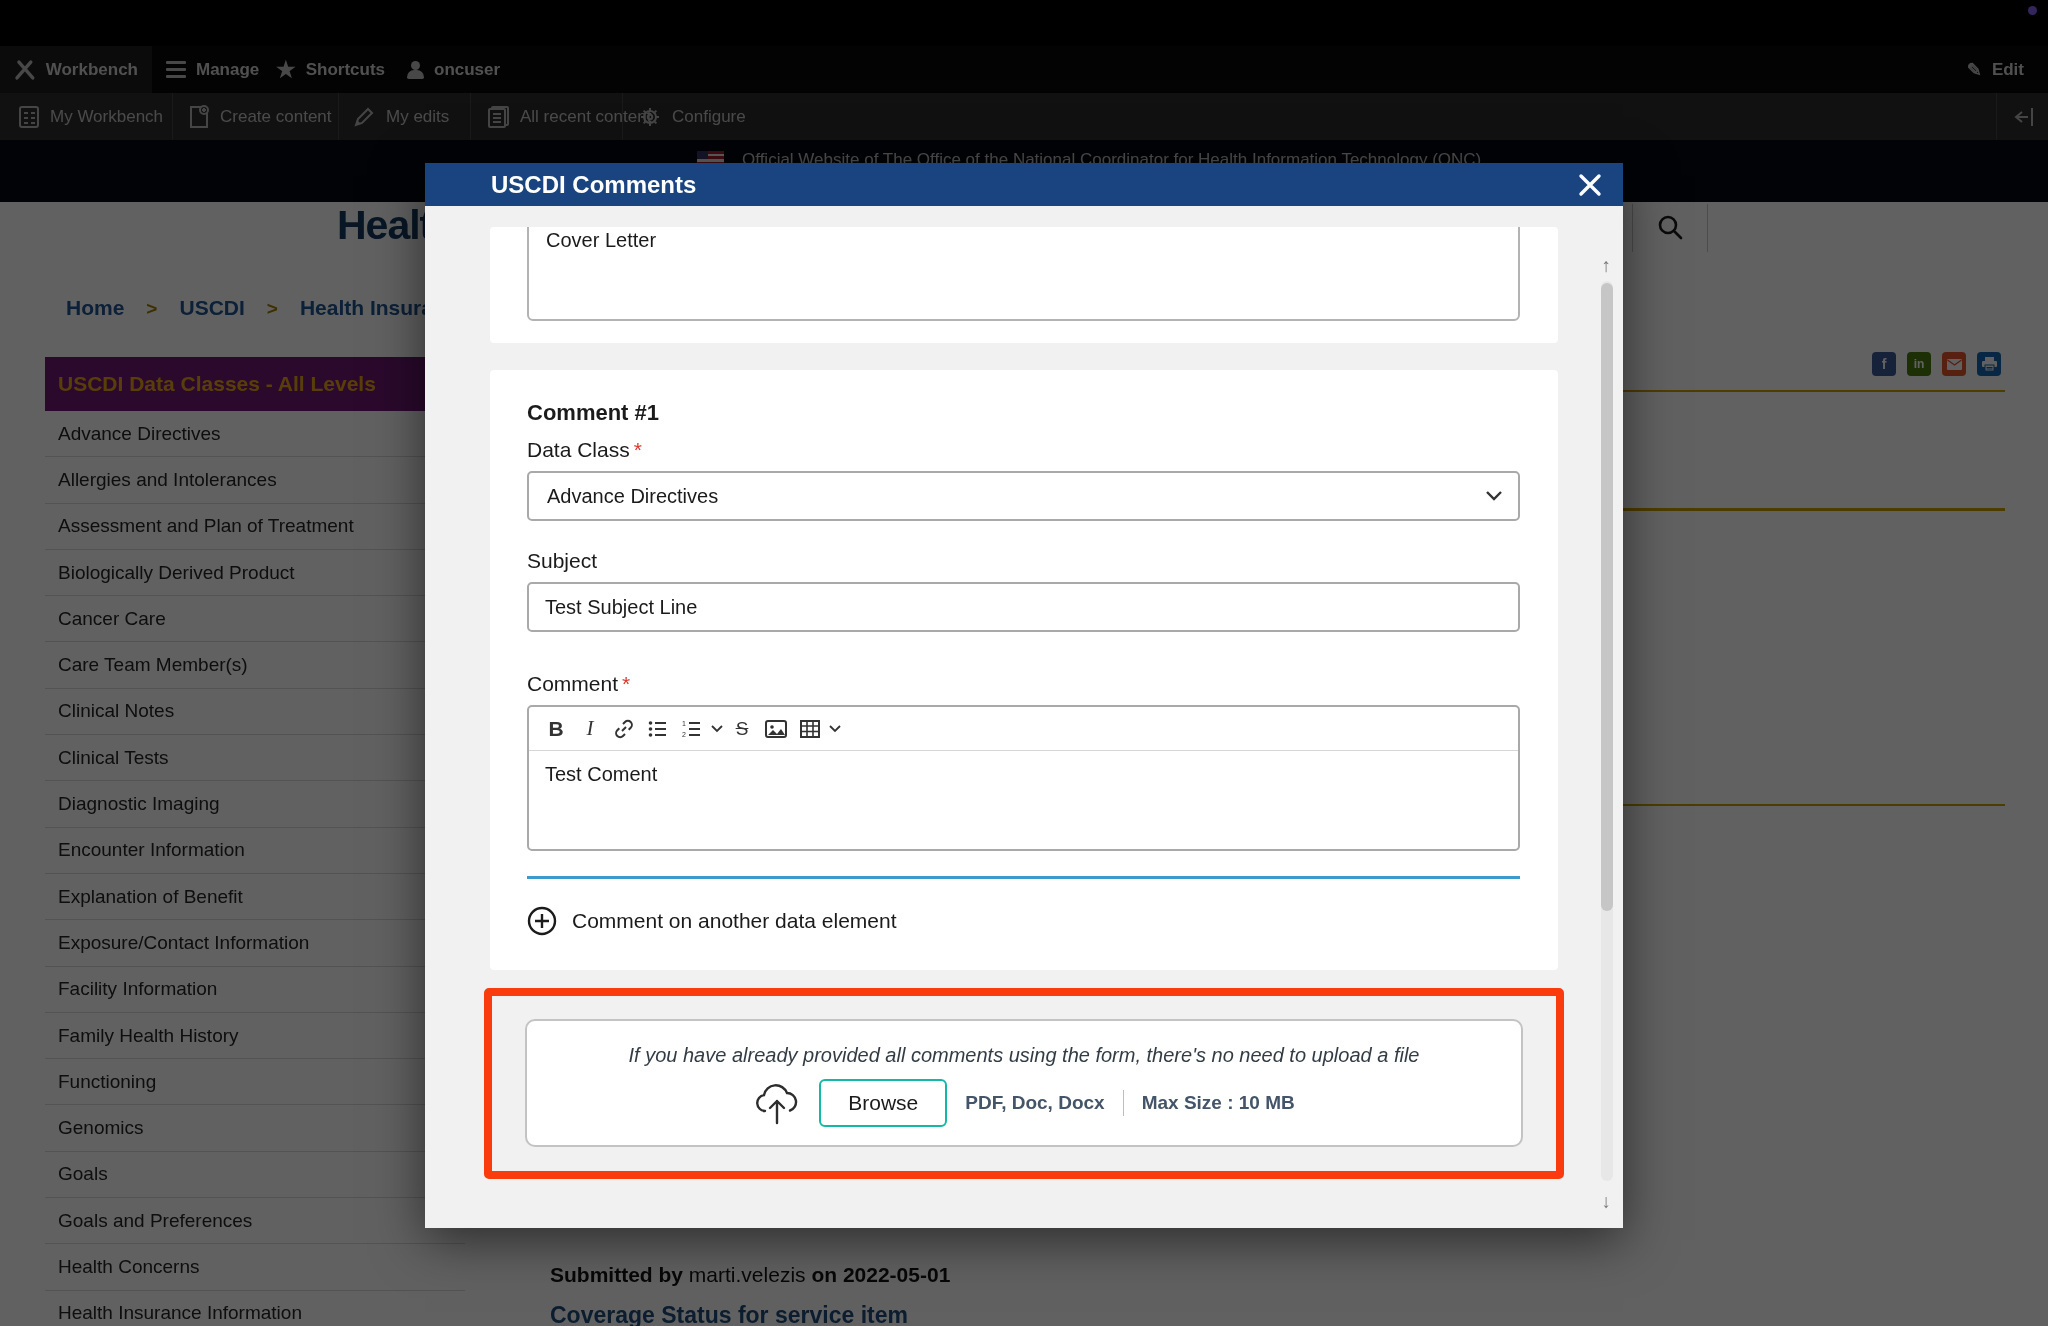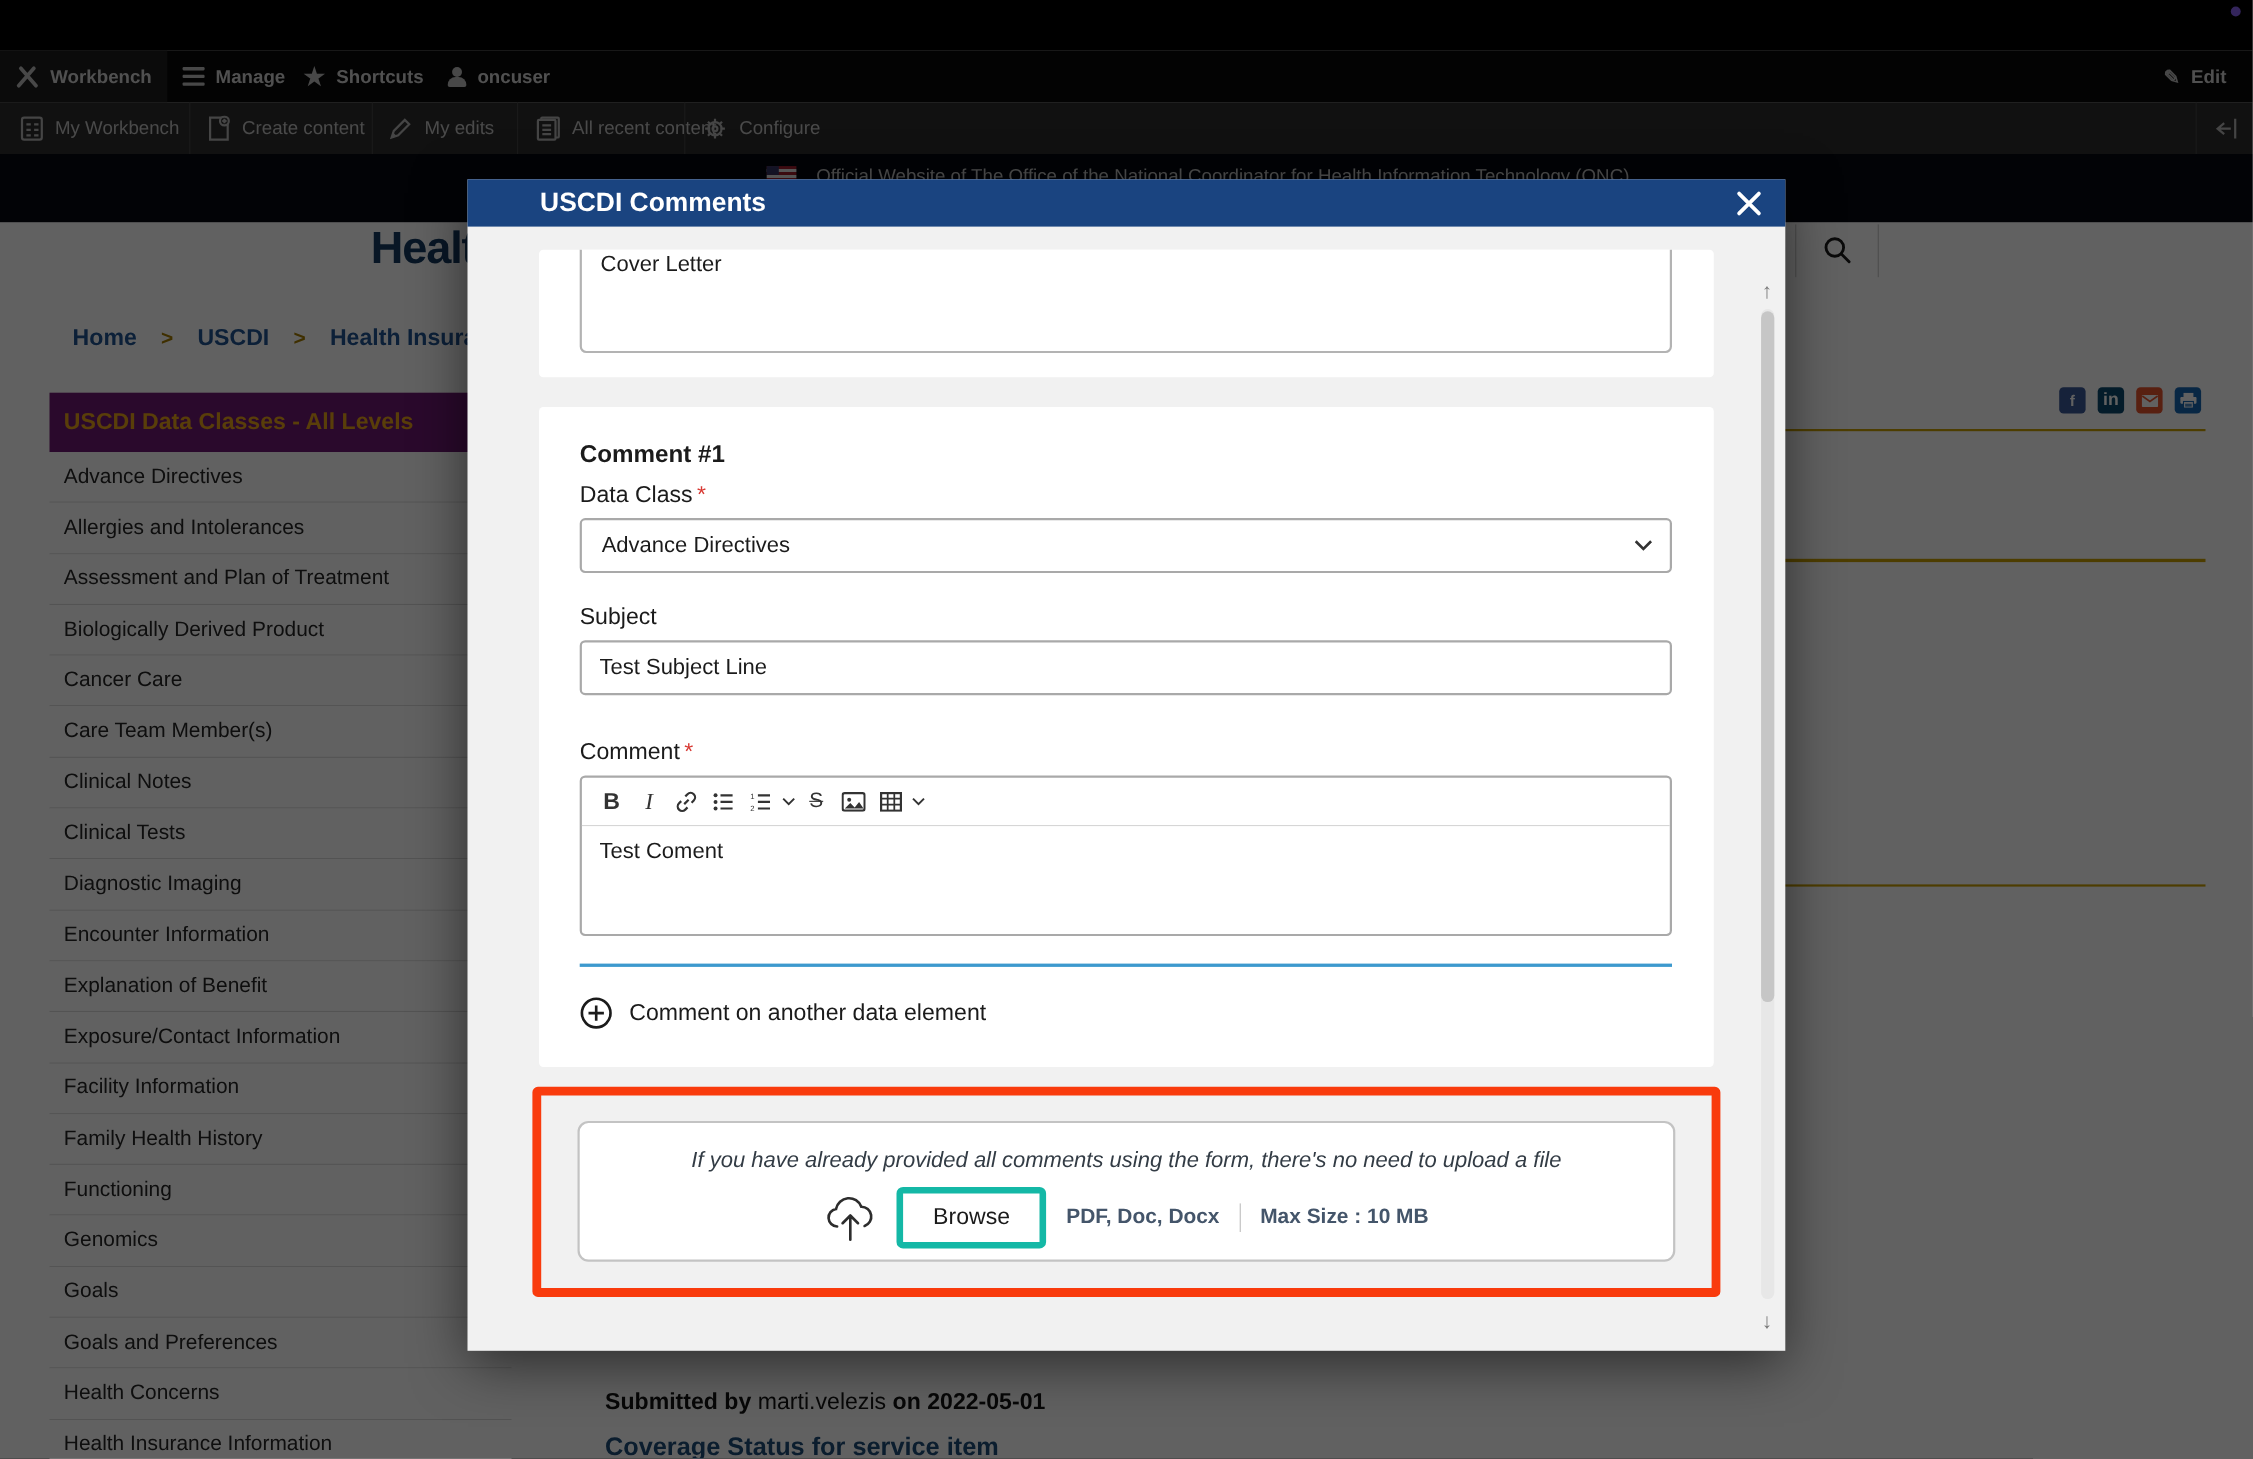--- a/index.html
+++ b/index.html
@@ -94,21 +94,21 @@
   .ed-chev{width:16px;}
   .ed-content{min-height:98px;font-size:20px;color:#1b1b1b;padding:12px 16px;}
   .bluehr{height:3px;background:#3d99ce;margin-top:25px;}
   .addrow{display:flex;align-items:center;gap:15px;margin-top:27px;cursor:pointer;}
   .addrow span{font-size:21px;color:#1b1b1b;}
 
   .redbox{margin:18px -6px 0;height:191px;border:8px solid #f93b0d;border-radius:5px;padding:23px 33px;}
   .upload{background:#fff;border:2px solid #c3c3c3;border-radius:10px;height:128px;text-align:center;}
   .up-note{font-style:italic;font-size:20px;color:#333c45;margin-top:23px;}
   .up-row{display:flex;align-items:center;justify-content:center;gap:18px;margin-top:12px;}
-  .browse{border:6px solid #14b8a6;border-radius:6px;background:#fff;padding:10px 27px;
+  .browse{border:2px solid #14b8a6;border-radius:6px;background:#fff;padding:10px 27px;
           font-size:21px;color:#1b1b1b;cursor:pointer;font-family:"Liberation Sans",sans-serif;}
   .meta{font-size:19px;font-weight:bold;color:#44556a;}
   .vsep{width:1px;height:26px;background:#bdbdbd;}
 
   .sb-arrow{position:absolute;right:12px;color:#7a7a7a;font-size:19px;cursor:pointer;}
   .sb-track{position:absolute;right:10px;top:118px;width:12px;height:900px;background:#e7e7e7;border-radius:6px;}
   .sb-thumb{position:absolute;right:10px;top:120px;width:12px;height:628px;background:#c6c6c6;border-radius:6px;cursor:pointer;}
 </style>
 </head>
 <body>
@@ -212,21 +212,21 @@
   </div>
 
   <div class="abs crumb">
       <span><span class="link">Home</span><span class="gt">&gt;</span></span>
       <span><span class="link">USCDI</span><span class="gt">&gt;</span></span>
       <span><span class="link">Health Insurance</span></span>
     </div>
 
   <div class="abs social">
     <div class="soc" style="background:#3b5998;">f</div>
-    <div class="soc" style="background:#0c4a6e;font-size:16px;">in</div>
+    <div class="soc" style="background:#4d7c0f;font-size:12px;">in</div>
     <div class="soc" style="background:#e8542f;">
       <svg width="15" height="11" viewBox="0 0 15 11">
           <rect width="15" height="11" rx="1" fill="#fff"></rect>
           <path d="M0.5 1l7 5 7-5" fill="none" stroke="#e8542f" stroke-width="1.4"></path>
         </svg>
     </div>
     <div class="soc" style="background:#1767b2;">
       <svg width="15" height="14" viewBox="0 0 15 14">
           <rect x="3" y="0" width="9" height="4" fill="#fff"></rect>
           <rect x="0" y="4" width="15" height="6" rx="1" fill="#fff"></rect>

